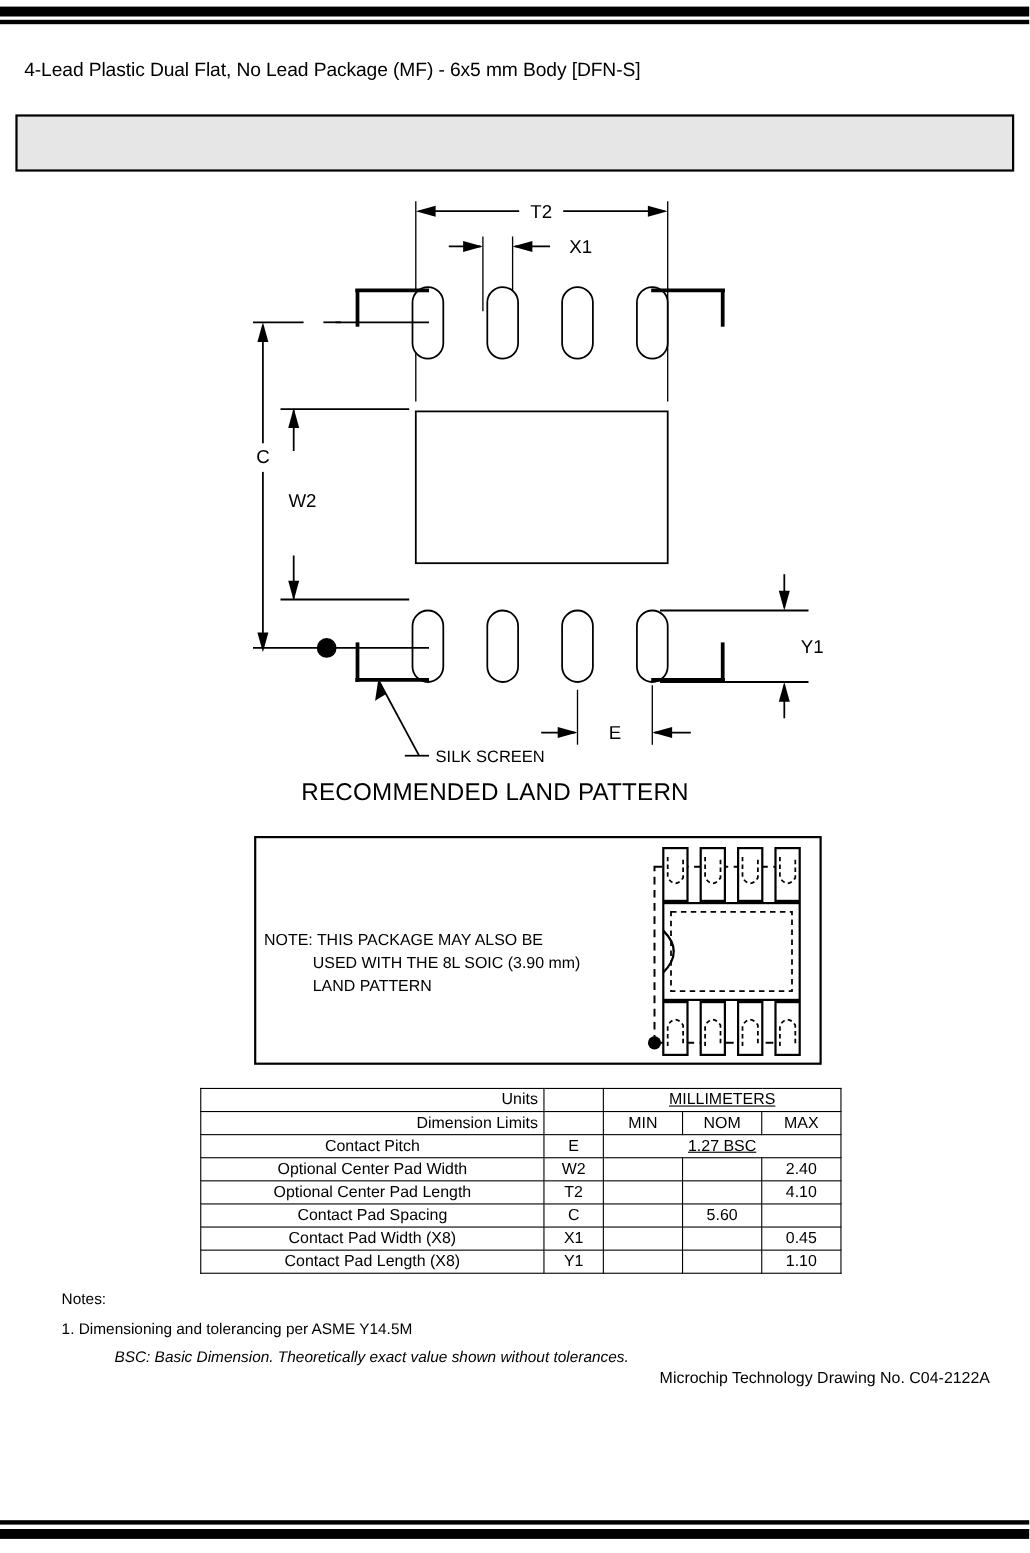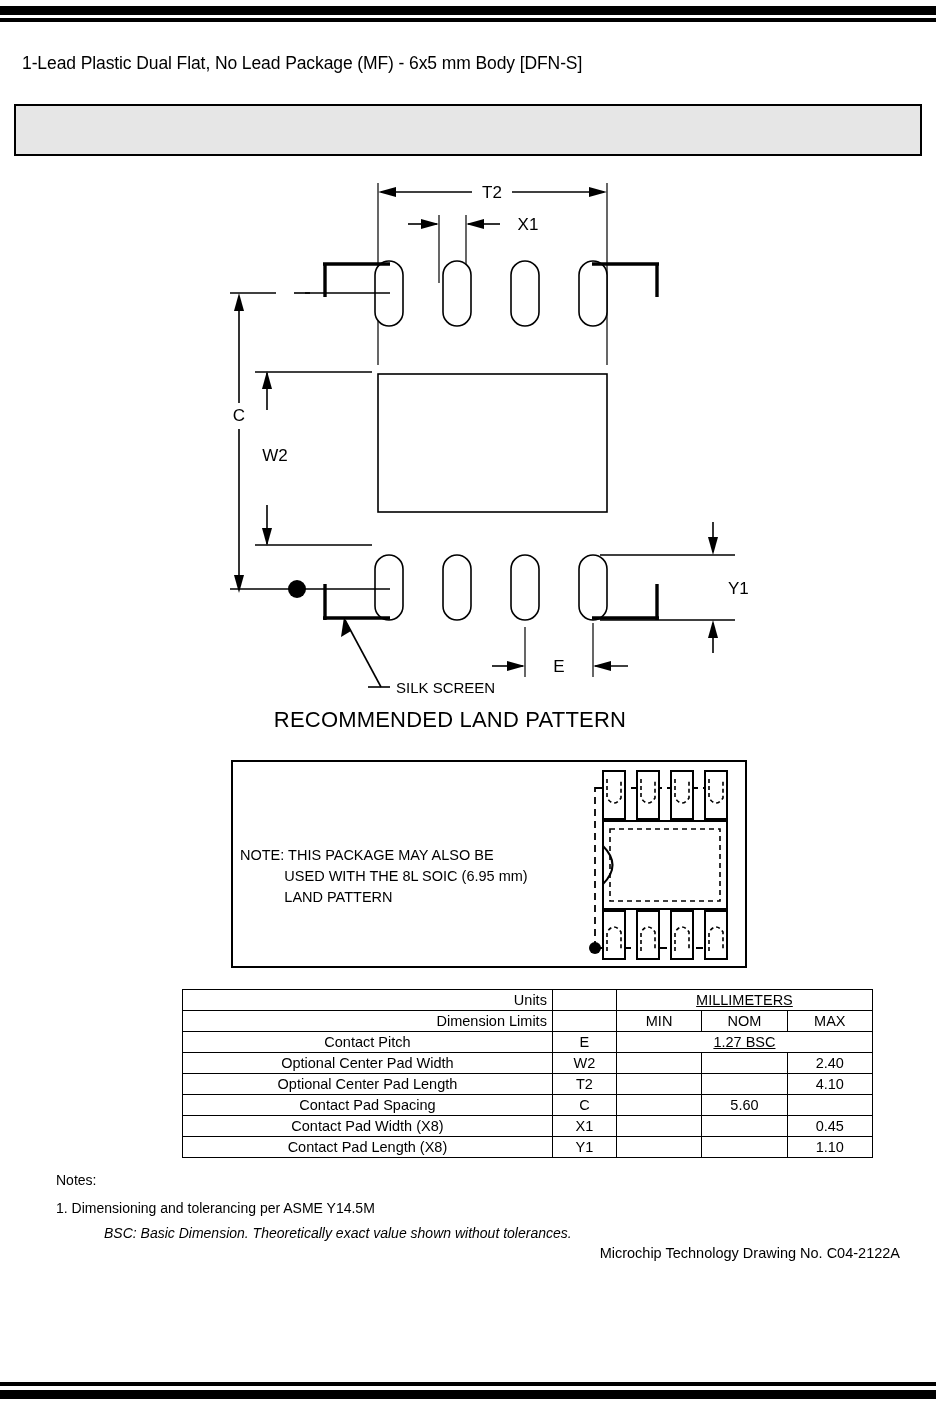--- a/index.html
+++ b/index.html
@@ -99,21 +99,21 @@
     position: absolute;
     left: 586px;
     top: 768px;
   }
 
   
   #dimension-table {
     position: absolute;
     left: 182px;
     top: 989px;
-    width: 691px;
+    width: 583px;
     border-collapse: collapse;
     font-size: 14.5px;
     background: #ffffff;
   }
   #dimension-table td {
     border: 1.5px solid #000000;
     padding: 1px 5px;
     height: 21px;
     box-sizing: border-box;
   }
@@ -152,21 +152,21 @@
   .dim-label-sm { font-family: "Liberation Sans", sans-serif; font-size: 15px; fill: #000; }
 </style>
 </head>
 <body>
 
 <div id="page">
 
   <div class="rule-thick" id="rule-top-1"></div>
   <div class="rule-thin" id="rule-top-2"></div>
 
-  <div id="page-title">1-Lead Plastic Dual Flat, No Lead Package (MF) - 6x5 mm Body [DFN-S]</div>
+  <div id="page-title">4-Lead Plastic Dual Flat, No Lead Package (MF) - 6x5 mm Body [DFN-S]</div>
 
   <div id="grey-banner"></div>
 
   <svg id="land-pattern-drawing" width="936" height="540" viewBox="0 0 936 540">
 
     <line class="ln-t" x1="378" y1="18" x2="378" y2="200"></line>
     <line class="ln-t" x1="607" y1="18" x2="607" y2="200"></line>
 
     <line class="ln" x1="381" y1="27" x2="604" y2="27"></line>
     <polygon points="378,27 396,22 396,32" fill="#000"></polygon>
@@ -256,21 +256,21 @@
 
     <line class="ln" x1="713" y1="488" x2="713" y2="458"></line>
     <polygon points="713,455 708,473 718,473" fill="#000"></polygon>
     <text class="dim-label" x="728" y="429">Y1</text>
   </svg>
 
   <div id="drawing-caption">RECOMMENDED LAND PATTERN</div>
 
   <div id="note-box"></div>
   <div id="note-text">NOTE: THIS PACKAGE MAY ALSO BE
-           USED WITH THE 8L SOIC (6.95 mm)
+           USED WITH THE 8L SOIC (3.90 mm)
            LAND PATTERN</div>
 
   <svg id="note-figure" width="155" height="195" viewBox="0 0 155 195">
 
     <rect x="9" y="20" width="130" height="160" fill="none" stroke="#000" stroke-width="1.8" stroke-dasharray="7,5"></rect>
 
     <rect x="17" y="3" width="22" height="48" fill="#fff" stroke="#000" stroke-width="2"></rect>
     <rect x="51" y="3" width="22" height="48" fill="#fff" stroke="#000" stroke-width="2"></rect>
     <rect x="85" y="3" width="22" height="48" fill="#fff" stroke="#000" stroke-width="2"></rect>
     <rect x="119" y="3" width="22" height="48" fill="#fff" stroke="#000" stroke-width="2"></rect>

